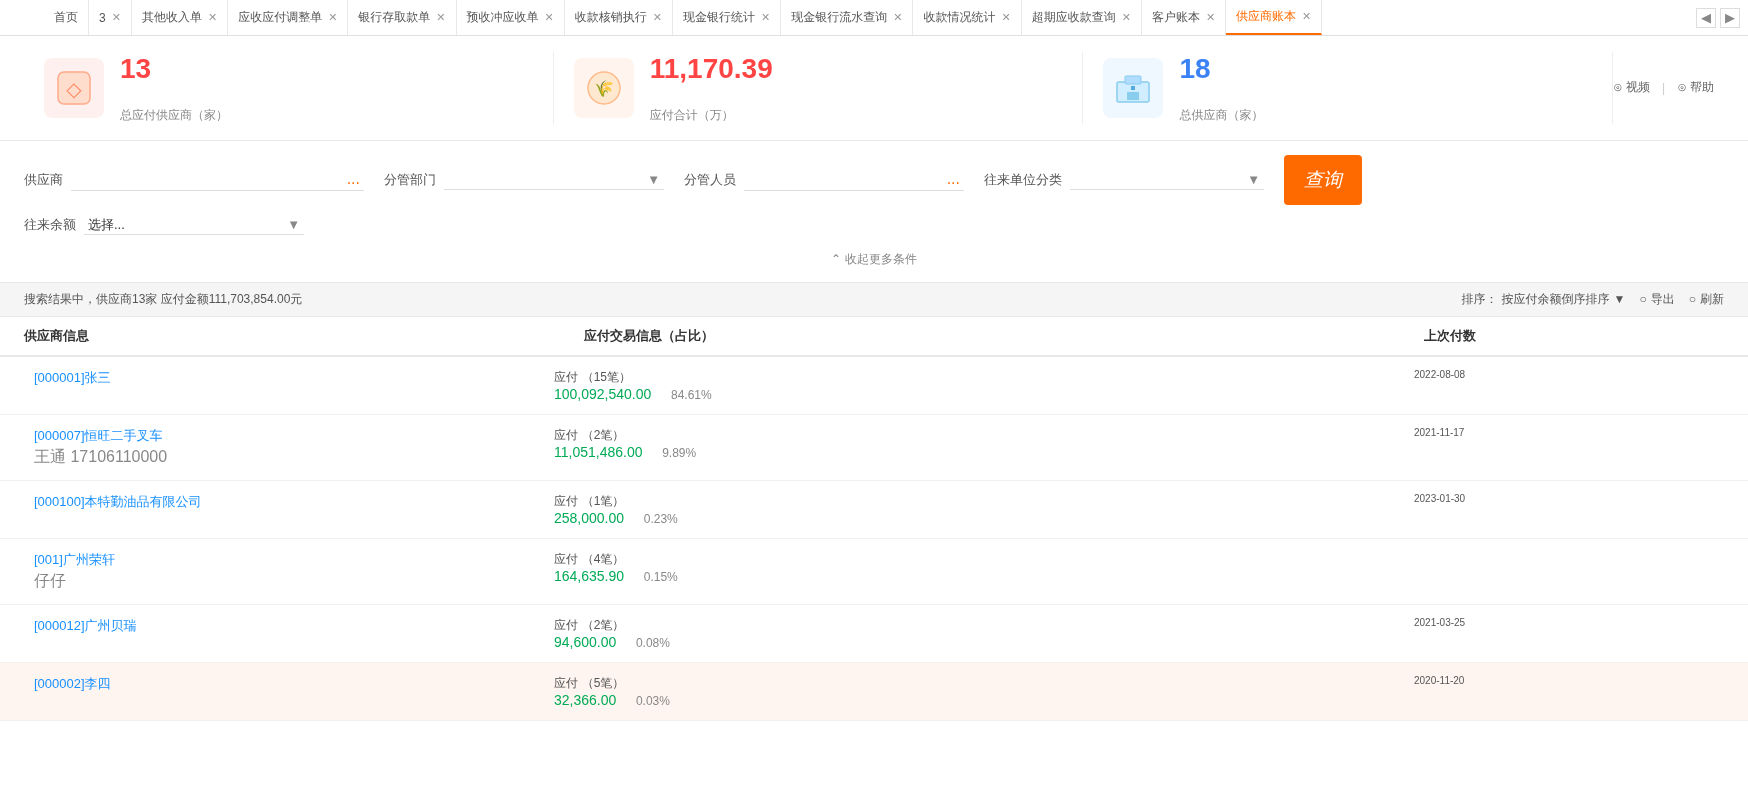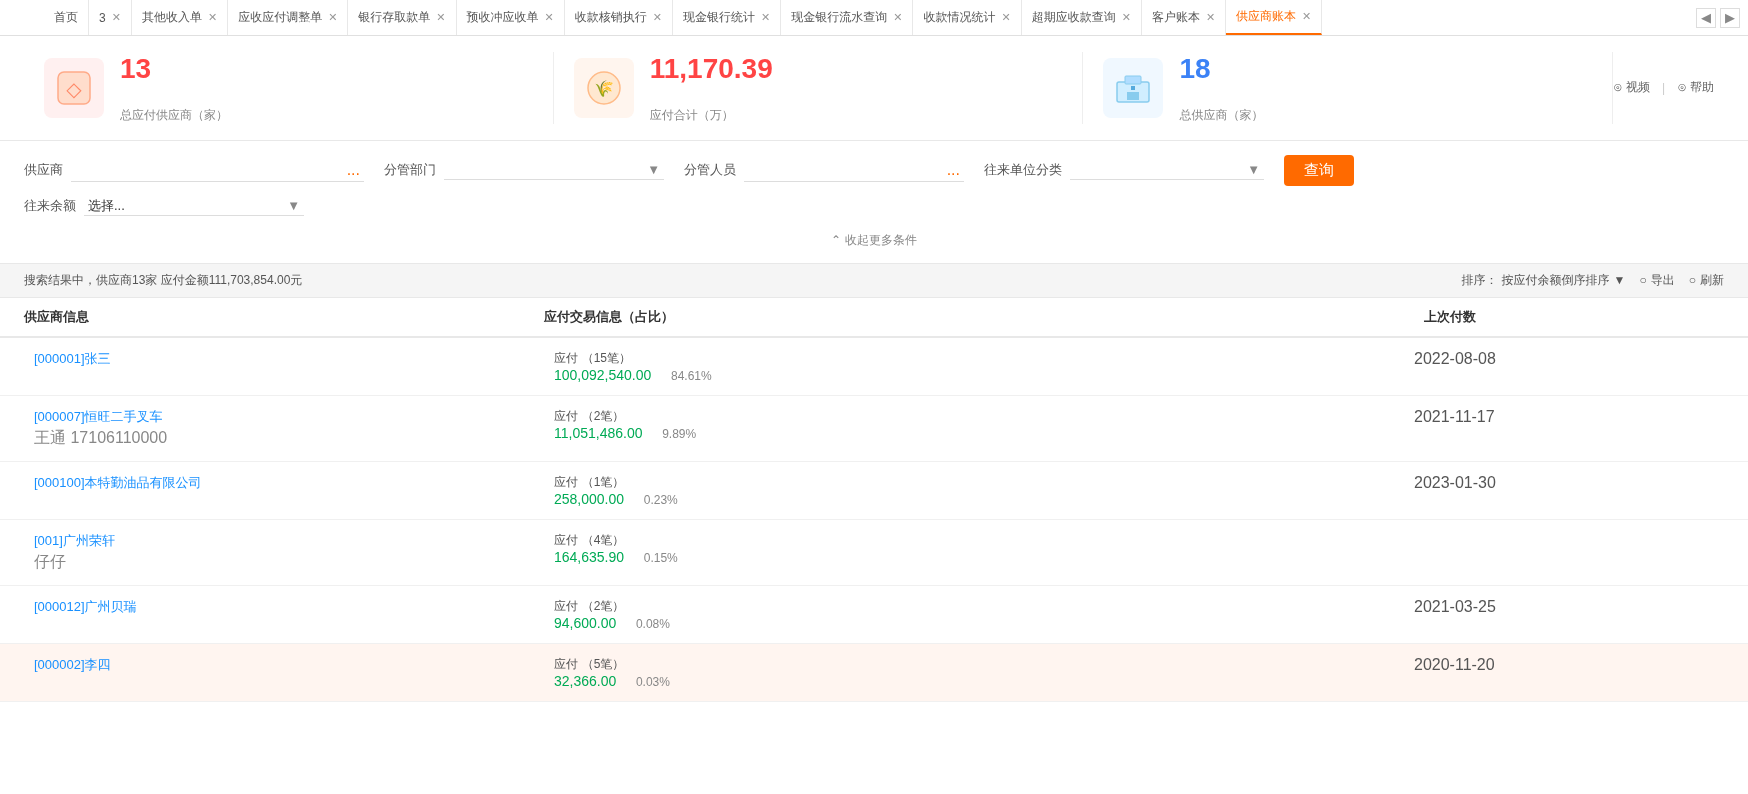--- a/index.html
+++ b/index.html
@@ -163,25 +163,26 @@
       background: transparent;
       appearance: none;
       cursor: pointer;
     }
     .dropdown-arrow { color: #888; cursor: pointer; margin-left: 4px; }
 
     .query-btn {
       background: #ff6a00;
       color: #fff;
       border: none;
-      padding: 6px 20px;
+      padding: 12px 20px;
       border-radius: 4px;
       cursor: pointer;
-      font-size: 15px;
+      font-size: 19px;
       flex-shrink: 0;
+      font-style: italic;
     }
     .collapse-btn {
       display: flex;
       align-items: center;
       justify-content: center;
       gap: 4px;
       color: #888;
       cursor: pointer;
       font-size: 12px;
       padding: 6px 20px;
@@ -229,40 +230,41 @@
     }
     .table-header {
       display: grid;
       grid-template-columns: 520px 1fr 300px;
       padding: 10px 24px;
       background: #fff;
       border-bottom: 2px solid #e8e8e8;
       font-weight: bold;
       color: #333;
       font-size: 13px;
+      gap: 40px;
     }
     .table-row {
       display: grid;
       grid-template-columns: 520px 1fr 300px;
       padding: 12px 34px;
       border-bottom: 1px solid #f0f0f0;
       align-items: start;
     }
     .table-row.highlighted { background: #fff5f0; }
     .supplier-link {
       color: #1890ff;
       cursor: pointer;
       text-decoration: none;
       font-size: 13px;
     }
     .supplier-sub { color: #888; font-size: 16px; margin-top: 2px; }
     .payable-label { color: #555; font-size: 12px; }
     .payable-amount { color: #00aa55; font-size: 14px; cursor: pointer; }
     .payable-percent { color: #888; font-size: 12px; margin-left: 16px; }
-    .last-payment { color: #555; font-size: 16px; }
+    .last-payment { color: #555; font-size: 10px; }
 
     
     .main-content { overflow-y: auto; height: calc(100vh - 260px); }
     ::-webkit-scrollbar { width: 6px; }
     ::-webkit-scrollbar-track { background: #f1f1f1; }
     ::-webkit-scrollbar-thumb { background: #ccc; border-radius: 3px; }
 
     .divider { color: #ccc; }
   </style>
 </head>

